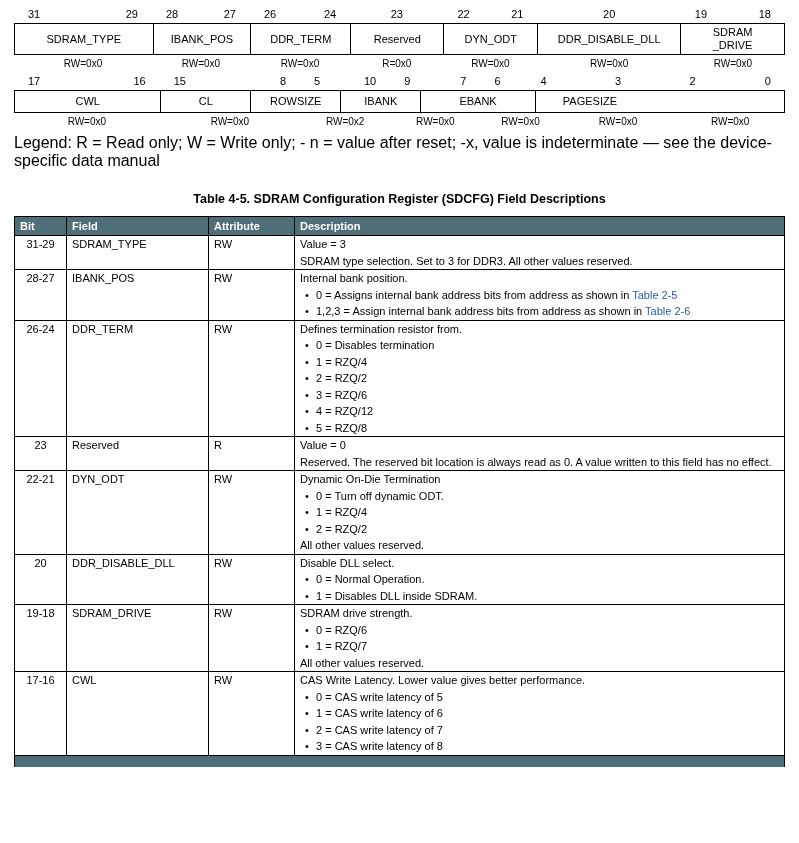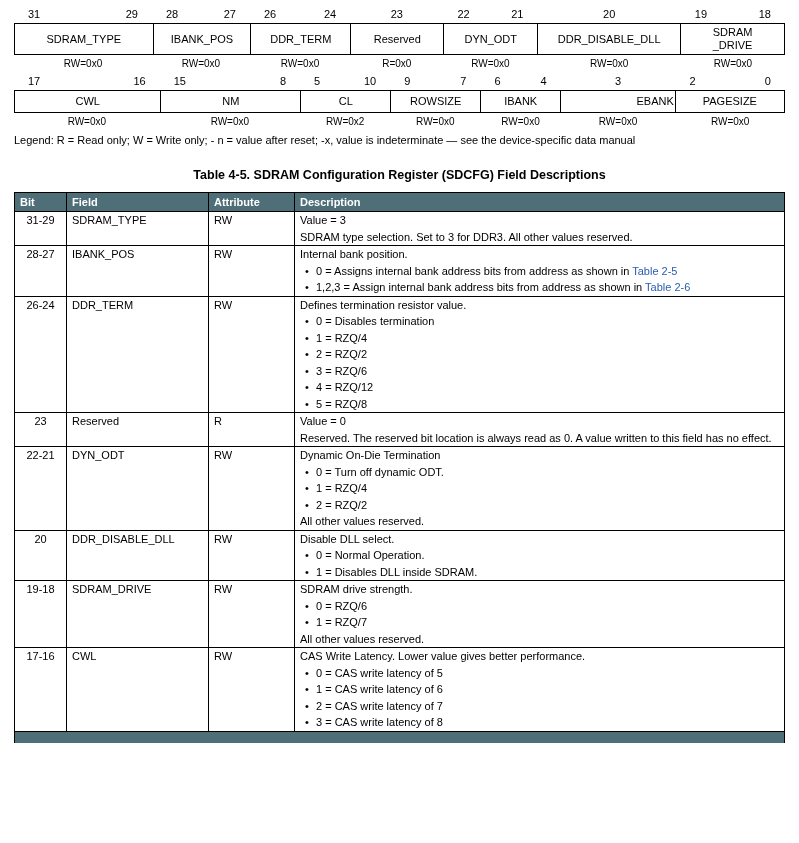--- a/index.html
+++ b/index.html
@@ -13,21 +13,21 @@
 
   
   .bits-row { display:flex; width:100%; }
   .bit-cell { display:flex; justify-content:space-between; align-items:center; padding:2px 14px 3px 14px; font-size:11px; }
   .bit-cell.single { justify-content:center; }
   .boxes-row { display:flex; width:100%; border:1px solid #000; }
   .fbox { border-left:1px solid #000; display:flex; flex-direction:column; justify-content:center; align-items:center; text-align:center; font-size:11px; line-height:13px; min-height:21px; padding:2px 1px; }
   .fbox:first-child { border-left:none; }
   .resets-row { display:flex; width:100%; }
   .reset-cell { text-align:center; font-size:10px; padding:3px 0 4px 0; }
-  .legend { font-size:11px; padding:3px 0 0 0; }
+  .legend { font-size:16px; padding:3px 0 0 0; }
 
   
   table.fields { border-collapse:collapse; width:100%; table-layout:fixed; }
   table.fields th { background:var(--header-bg); color:#fff; font-size:11px; font-weight:bold; text-align:left; padding:3px 5px; border:1px solid #000; }
   table.fields td { border:1px solid #000; font-size:11px; vertical-align:top; padding:0 5px; line-height:16.5px; }
   td.c-bit { text-align:center; padding-left:2px; padding-right:2px; }
   .dline.bullet { padding-left:5px; }
   .bul { display:inline-block; width:11px; }
   .tlink { color:var(--link); cursor:pointer; }
   .partial-bar { height:12px; background:var(--header-bg); border:1px solid #000; border-bottom:none; margin-top:-1px; }
@@ -126,33 +126,30 @@
         </div>
         <div class="bit-cell" style="width: 14.2%;">
           <span class="bitnum">2</span>
           <span class="bitnum">0</span>
         </div>
       </div>
       <div class="boxes-row">
         <div class="fbox" style="width: 18.9%;">
           <div class="fname">CWL</div>
         </div>
-        <div class="fbox" style="width: 18.2%;">
-          <div class="fname">NM</div>
-        </div>
         <div class="fbox" style="width: 11.7%;">
           <div class="fname">CL</div>
         </div>
         <div class="fbox" style="width: 11.7%;">
           <div class="fname">ROWSIZE</div>
         </div>
         <div class="fbox" style="width: 10.4%;">
           <div class="fname">IBANK</div>
         </div>
-        <div class="fbox" style="width: 14.9%; align-items: flex-end;">
+        <div class="fbox" style="width: 14.9%;">
           <div class="fname">EBANK</div>
         </div>
         <div class="fbox" style="width: 14.2%;">
           <div class="fname">PAGESIZE</div>
         </div>
       </div>
       <div class="resets-row">
         <div class="reset-cell" style="width: 18.9%;">RW=0x0</div>
         <div class="reset-cell" style="width: 18.2%;">RW=0x0</div>
         <div class="reset-cell" style="width: 11.7%;">RW=0x2</div>
@@ -200,21 +197,21 @@
             <div class="dline"><span class="dtext">Internal bank position.</span></div>
             <div class="dline bullet"><span class="bul">•</span><span class="dtext">0 = Assigns internal bank address bits from address as shown in </span><span class="tlink">Table 2-5</span></div>
             <div class="dline bullet"><span class="bul">•</span><span class="dtext">1,2,3 = Assign internal bank address bits from address as shown in </span><span class="tlink">Table 2-6</span></div>
           </td>
         </tr>
         <tr>
           <td class="c-bit">26-24</td>
           <td class="c-field">DDR_TERM</td>
           <td class="c-attr">RW</td>
           <td class="c-desc">
-            <div class="dline"><span class="dtext">Defines termination resistor value.</span></div>
+            <div class="dline"><span class="dtext">Defines termination resistor from.</span></div>
             <div class="dline bullet"><span class="bul">•</span><span class="dtext">0 = Disables termination</span></div>
             <div class="dline bullet"><span class="bul">•</span><span class="dtext">1 = RZQ/4</span></div>
             <div class="dline bullet"><span class="bul">•</span><span class="dtext">2 = RZQ/2</span></div>
             <div class="dline bullet"><span class="bul">•</span><span class="dtext">3 = RZQ/6</span></div>
             <div class="dline bullet"><span class="bul">•</span><span class="dtext">4 = RZQ/12</span></div>
             <div class="dline bullet"><span class="bul">•</span><span class="dtext">5 = RZQ/8</span></div>
           </td>
         </tr>
         <tr>
           <td class="c-bit">23</td>

